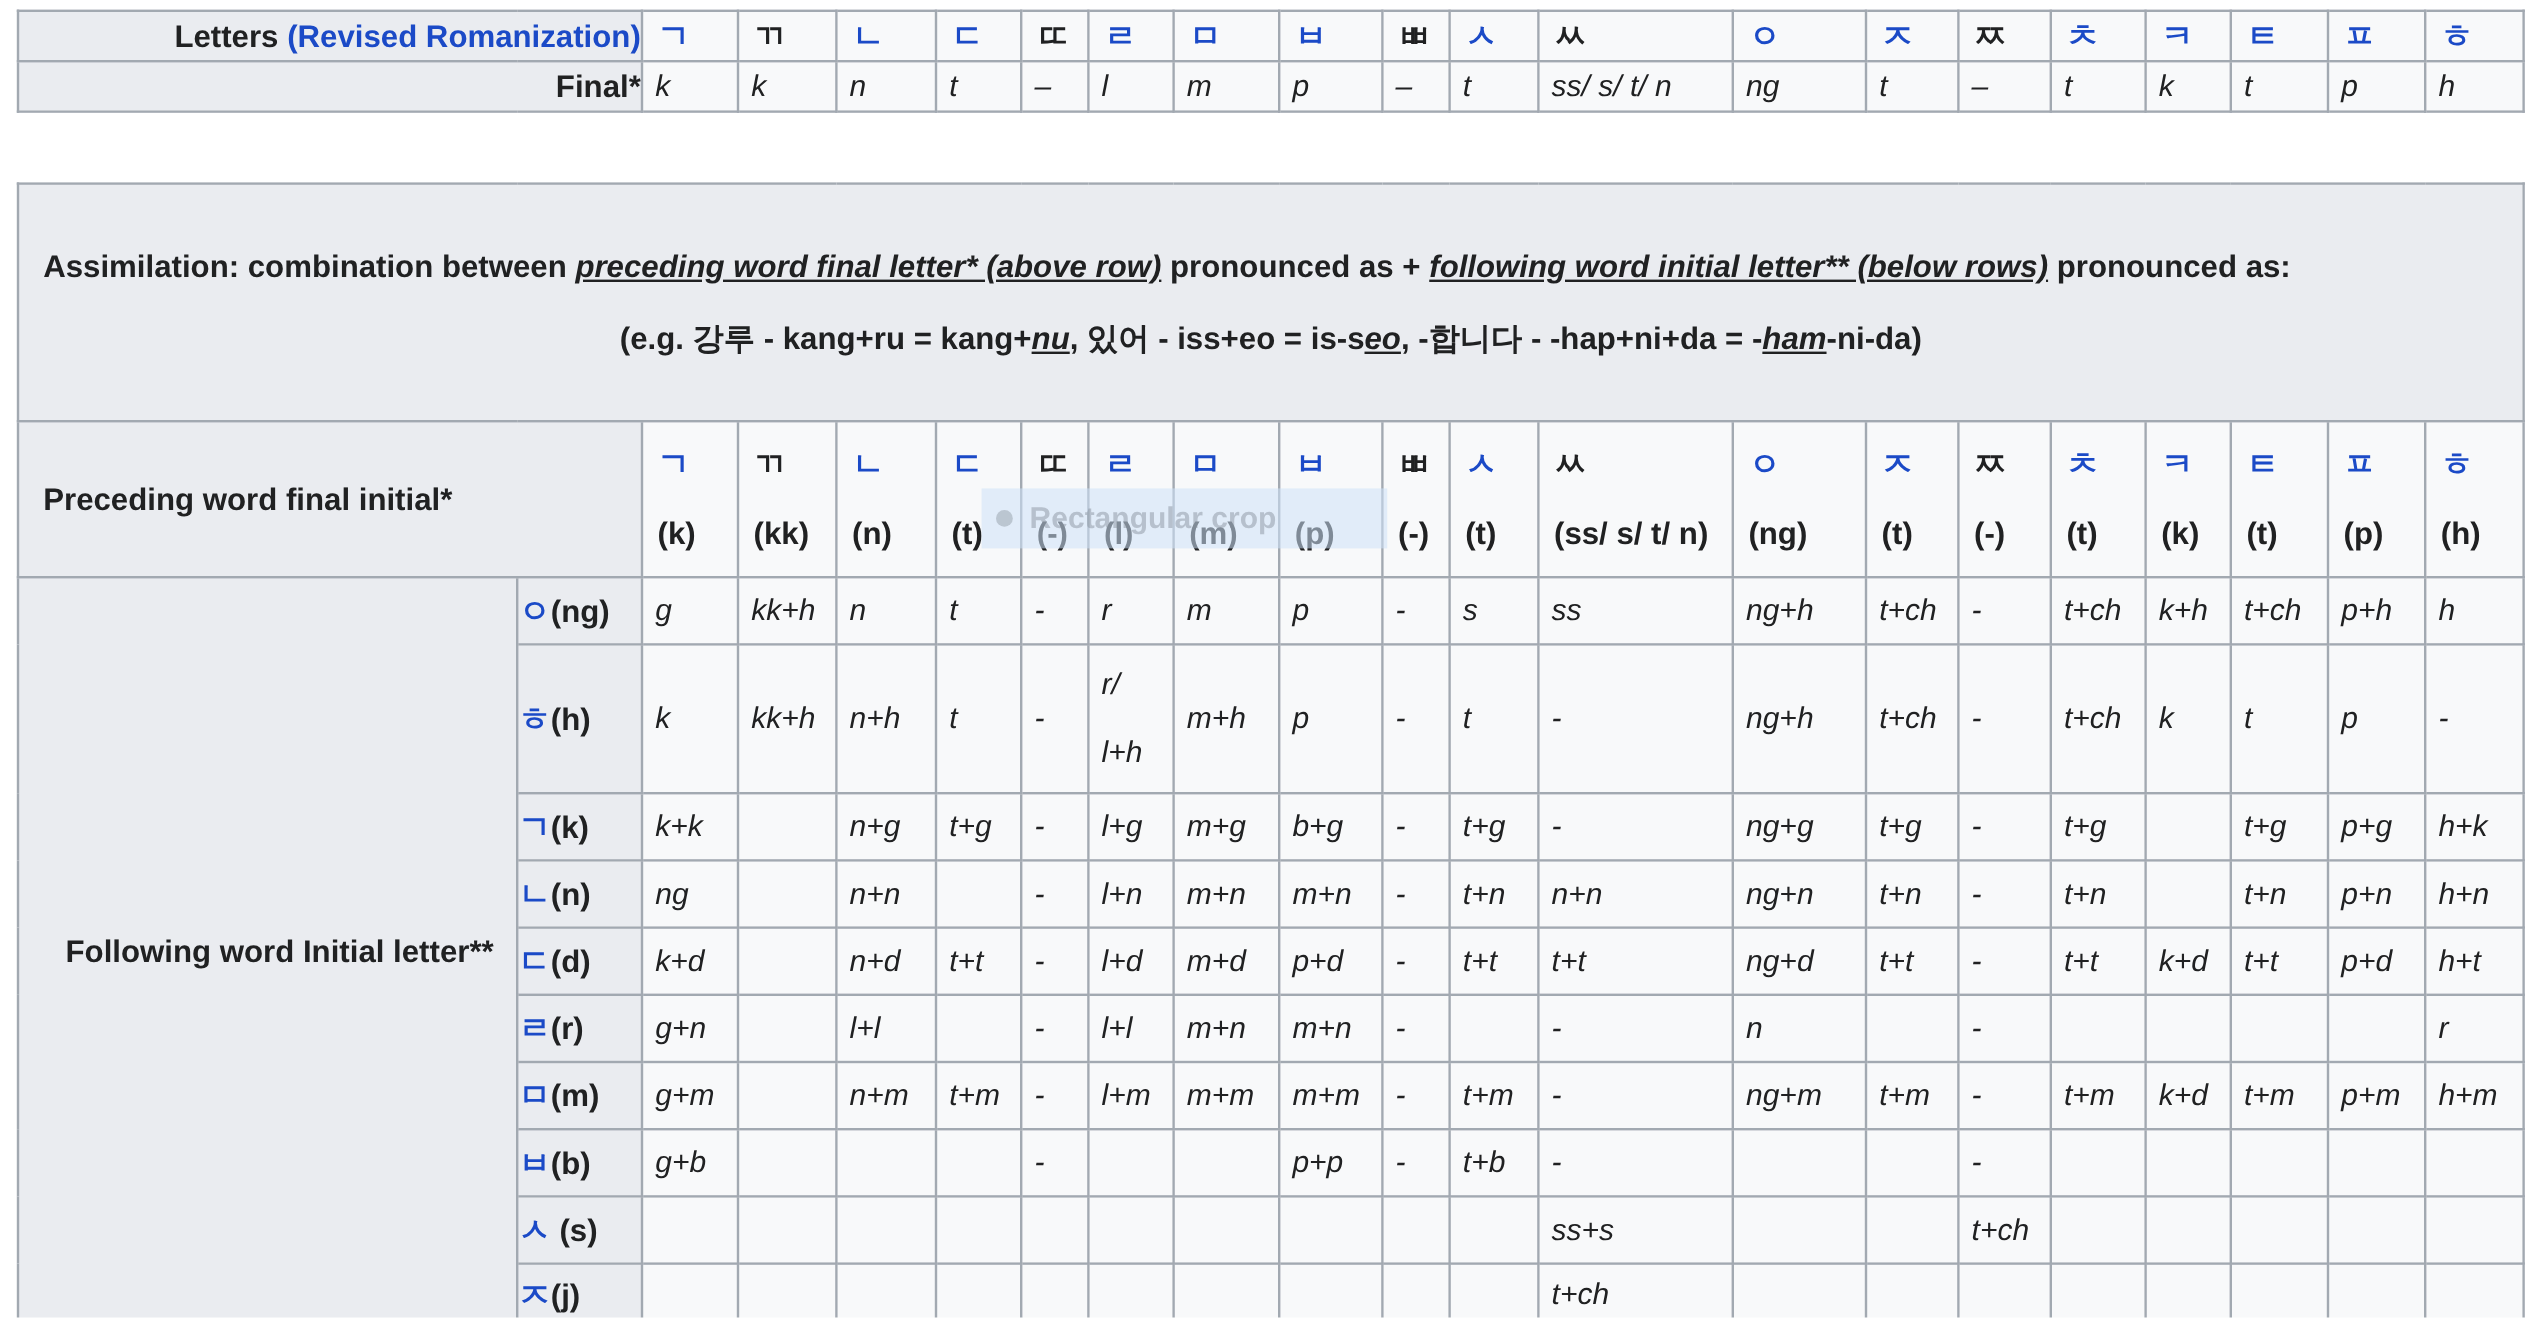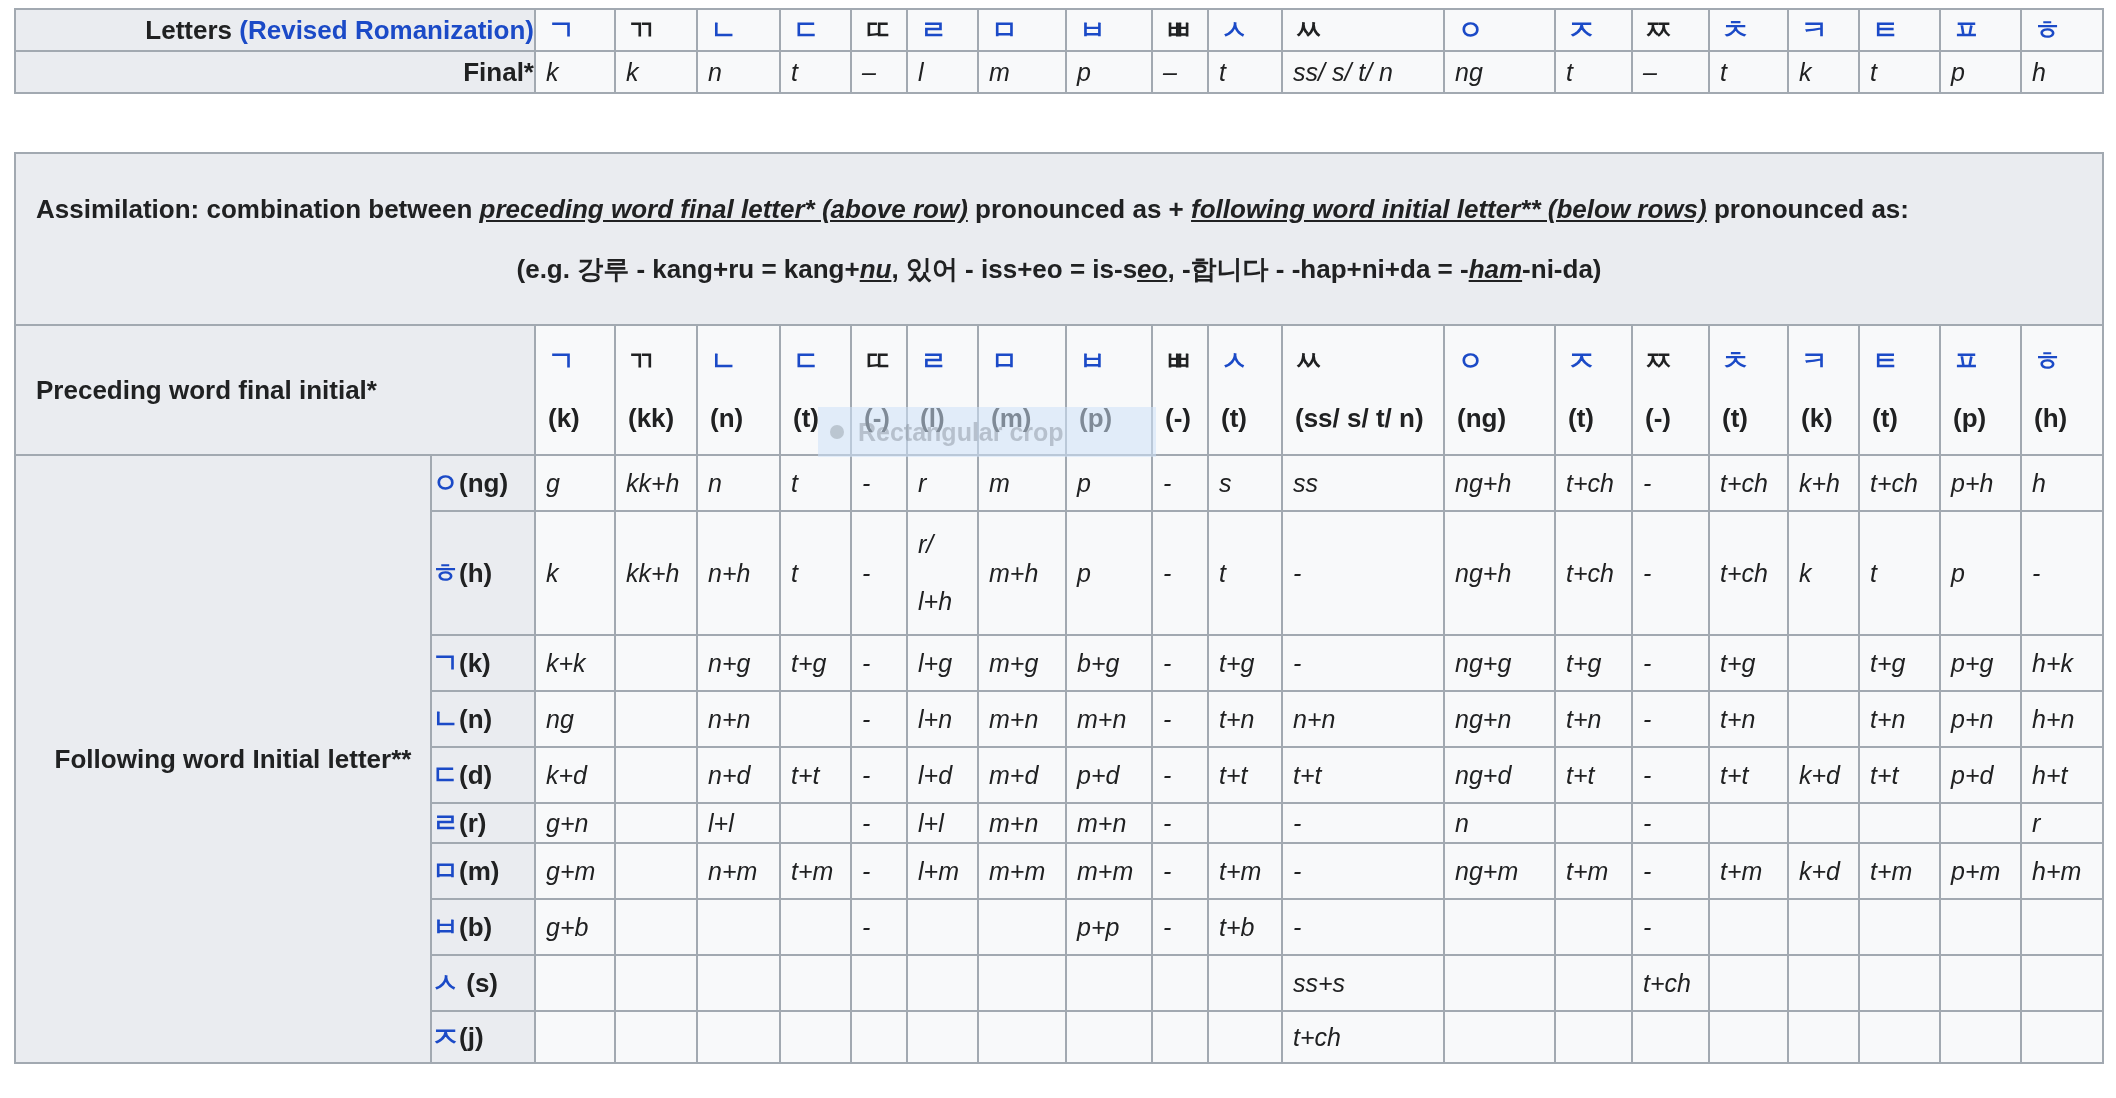--- a/index.html
+++ b/index.html
@@ -144,21 +144,21 @@
         <col style="width: 111px;">
         <col style="width: 77px;">
         <col style="width: 77px;">
         <col style="width: 79px;">
         <col style="width: 71px;">
         <col style="width: 81px;">
         <col style="width: 81px;">
         <col style="width: 82px;">
       </colgroup>
     <tbody>
-        <tr style="height: 172px;">
+        <tr style="height: 198px;">
           <td class="assim" colspan="21">
             <div class="as1"><span>Assimilation: combination between </span><span class="seg-iu">preceding word final letter* (above row)</span><span> pronounced as + </span><span class="seg-iu">following word initial letter** (below rows)</span><span> pronounced as:</span></div>
             <div class="as2"><span>(e.g. 강루 - kang+ru = kang+</span><span class="seg-iu">nu</span><span>, 있어 - iss+eo = is-s</span><span class="seg-iu">eo</span><span>, -합니다 - -hap+ni+da = -</span><span class="seg-iu">ham</span><span>-ni-da)</span></div>
           </td>
         </tr>
         <tr style="height: 130px;">
           <th class="lbl left" colspan="2">Preceding word final initial*</th>
           <th class="plcell">
             <span class="hl">ㄱ</span>
             <span class="pr">(k)</span>
@@ -341,21 +341,21 @@
           <td class="val">t+t</td>
           <td class="val">ng+d</td>
           <td class="val">t+t</td>
           <td class="val">-</td>
           <td class="val">t+t</td>
           <td class="val">k+d</td>
           <td class="val">t+t</td>
           <td class="val">p+d</td>
           <td class="val">h+t</td>
         </tr>
-        <tr style="height: 40px;">
+        <tr style="height: 56px;">
           <th class="rh"><span class="hl">ㄹ</span><span class="rr">(r)</span></th>
           <td class="val">g+n</td>
           <td class="val"></td>
           <td class="val">l+l</td>
           <td class="val"></td>
           <td class="val">-</td>
           <td class="val">l+l</td>
           <td class="val">m+n</td>
           <td class="val">m+n</td>
           <td class="val">-</td>

